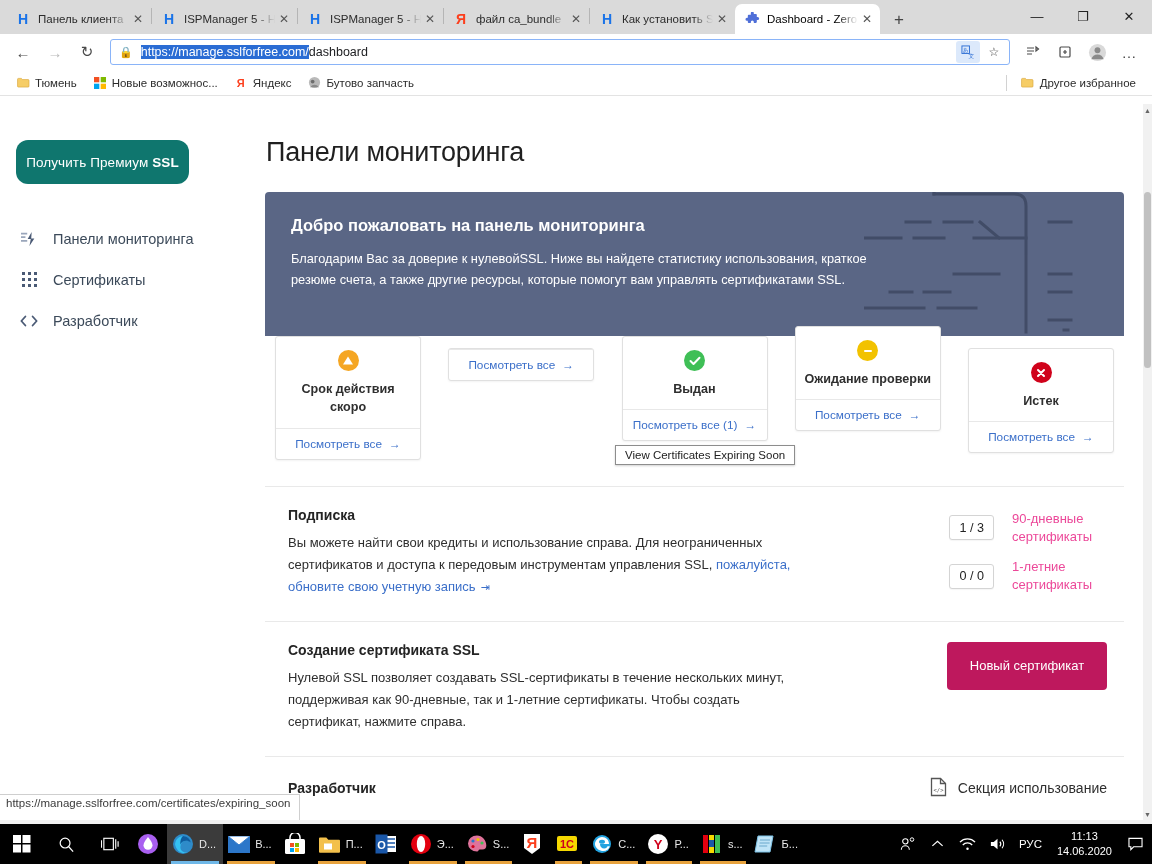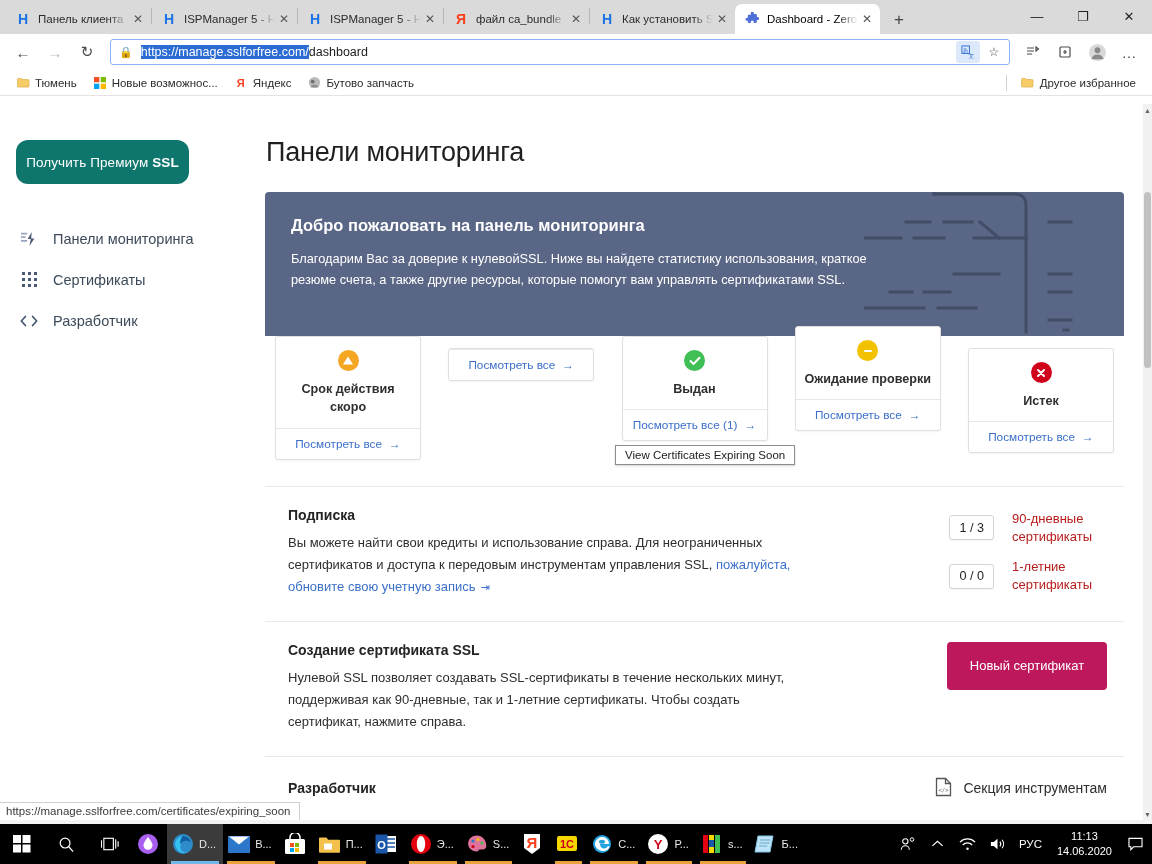--- a/index.html
+++ b/index.html
@@ -170,21 +170,21 @@
   .extlink { font-size: 11px; margin-left: 2px; }
 
   .credits { display: flex; flex-direction: column; gap: 12px; padding-top: 3px; }
   .creditrow { display: flex; align-items: center; gap: 18px; }
   .chip {
     border: 1px solid #d4d4d4; border-radius: 3px; background:#fff;
     min-width: 40px; height: 25px; padding: 0 9px; font-size: 12.6px;
     color: #222; display: flex; align-items: center; justify-content: center;
     box-shadow: 0 1px 1px rgba(0,0,0,.04);
   }
-  .creditlabel { font-size: 13px; color: #b91c1c; line-height: 1.4; width: 95px; }
+  .creditlabel { font-size: 13px; color: #ec4899; line-height: 1.4; width: 95px; }
 
   .newcert-btn {
     width: 160px; height: 48px; background: #be185d; color: #fff;
     border-radius: 4px; display: flex; align-items: center;
     justify-content: center; font-size: 13px; flex: 0 0 160px; margin-left: auto;
   }
   .dev-section { padding: 20px 17px 20px 23px; display:flex; align-items:center; }
   .dev-right { margin-left:auto; display:flex; align-items:center; gap: 11px; font-size: 14px; color:#2e2e2e;}
 
   
@@ -199,21 +199,21 @@
   .pscroll .parrow {
     position: absolute; left: 0; width: 9px; height: 12px;
     display:flex; align-items:center; justify-content:center;
     font-size: 7px; color: #666;
   }
 
   
   .statusurl {
     position: absolute; left: 0; bottom: 44px; background: #fff;
     border: 1px solid #cfcfcf; border-left: none; border-bottom: none;
-    padding: 2px 9px 3px 6px; font-size: 11.5px; color: #3a3a3a;
+    padding: 2px 9px 11px 6px; font-size: 11.5px; color: #3a3a3a;
     z-index: 30;
   }
 
   
   .hscroll {
     position: absolute; left: 0; bottom: 24px; width: 1152px; height: 20px;
     background: #f1f1f1; display: flex; align-items: center;
   }
   .hscroll .hthumb {
     height: 12px; background: #c1c1c1; border-radius: 3px;
@@ -552,21 +552,21 @@
       <div class="dev-section">
         <h3 style="font-size:14px;font-weight:700;color:#242424">Разработчик</h3>
         <div class="dev-right">
           <span>
             <svg width="17" height="20" viewBox="0 0 17 20">
                 <path d="M1.5 1.5 h9 l5 5 v12 h-14 z" fill="none" stroke="#555" stroke-width="1.3"></path>
                 <path d="M10.5 1.5 v5 h5" fill="none" stroke="#555" stroke-width="1.3"></path>
                 <text x="8.5" y="15" font-size="5.5" fill="#555" text-anchor="middle" font-family="monospace">&lt;/&gt;</text>
               </svg>
           </span>
-          <span>Секция инструментам</span>
+          <span>Секция использование</span>
         </div>
       </div>
     </div>
   </div>
 </div>
 
 <div class="pscroll">
   <div class="parrow" style="top:0">▲</div>
   <div class="thumb"></div>
   <div class="parrow" style="bottom:0">▼</div>

